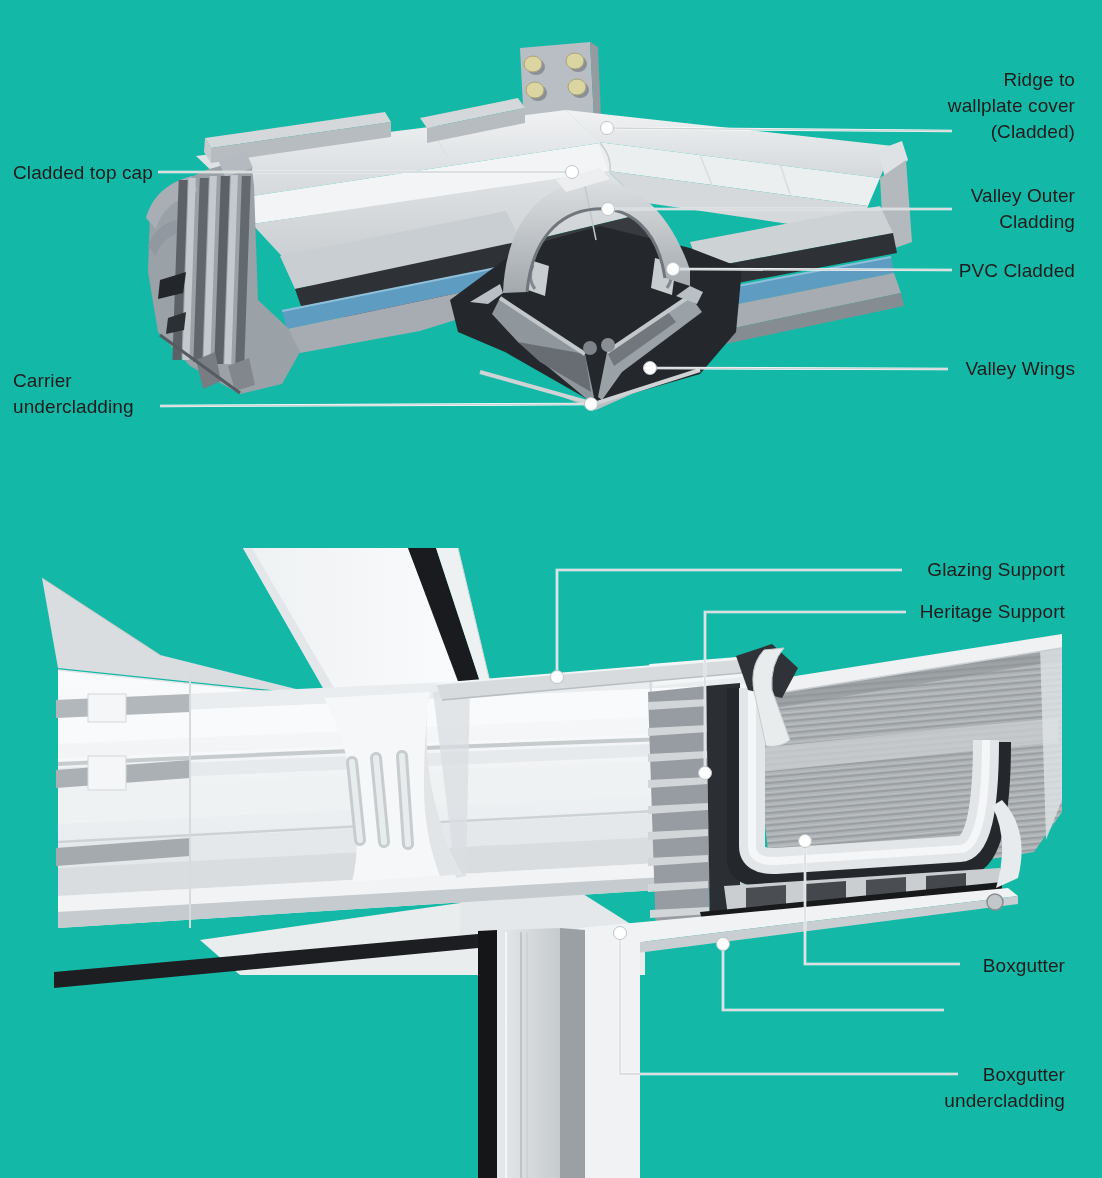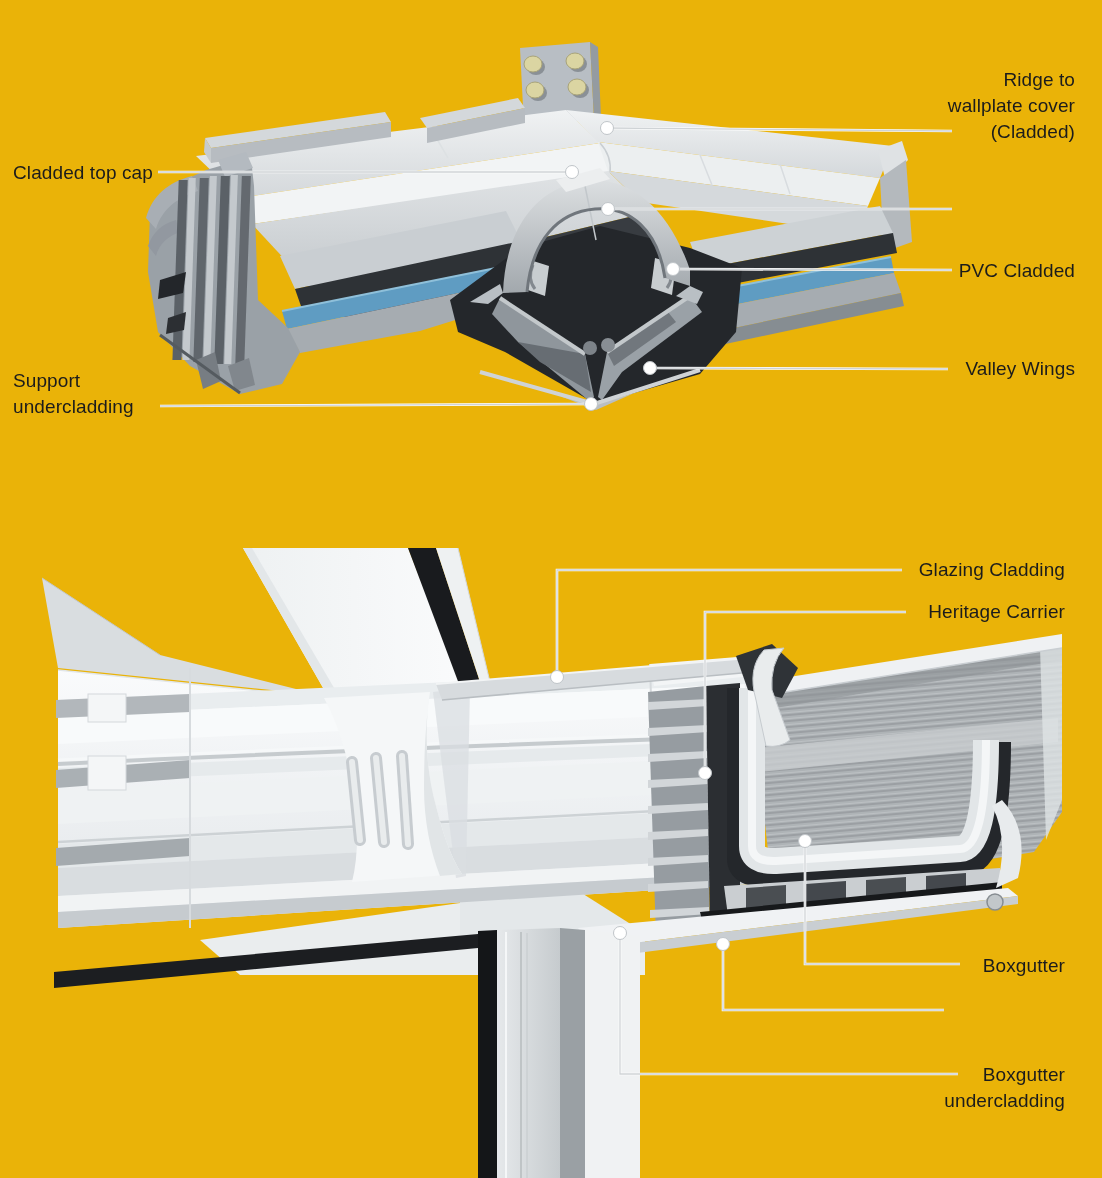--- a/index.html
+++ b/index.html
@@ -1,16 +1,16 @@
 <!DOCTYPE html>
 <html><head>
 <meta charset="utf-8">
 <style>
   html,body{margin:0;padding:0;background:#ffffff;}
-  #page{position:relative;width:1102px;height:1178px;background:#eab308;overflow:hidden;
+  #page{position:relative;width:1102px;height:1178px;background:#14b8a6;overflow:hidden;
         font-family:"Liberation Sans", sans-serif;}
   #art{position:absolute;left:0;top:0;}
   .label{position:absolute;font-size:19px;line-height:26px;color:#1c1c1c;
          white-space:pre-line;letter-spacing:.1px;}
   .r{text-align:right;}
 </style>
 </head>
 <body>
 
 <div id="page">
@@ -338,24 +338,26 @@
           <circle cx="723" cy="944" r="6.5"></circle>
       <circle cx="620" cy="933" r="6.5"></circle>
     </g>
   </g>
 </svg>
 
 <div class="label r" style="right:27px;top:67px">Ridge to
 wallplate cover
 (Cladded)</div>
 <div class="label" style="left:13px;top:160px">Cladded top cap</div>
+<div class="label r" style="right:27px;top:183px">Valley Outer
+Cladding</div>
 <div class="label r" style="right:27px;top:258px">PVC Cladded</div>
 <div class="label r" style="right:27px;top:356px">Valley Wings</div>
-<div class="label" style="left:13px;top:368px">Support
+<div class="label" style="left:13px;top:368px">Carrier
 undercladding</div>
 
-<div class="label r" style="right:37px;top:557px">Glazing Cladding</div>
-<div class="label r" style="right:37px;top:599px">Heritage Carrier</div>
+<div class="label r" style="right:37px;top:557px">Glazing Support</div>
+<div class="label r" style="right:37px;top:599px">Heritage Support</div>
 <div class="label r" style="right:37px;top:953px">Boxgutter</div>
 <div class="label r" style="right:37px;top:1062px">Boxgutter
 undercladding</div>
 
 </div>
 
 </body></html>

